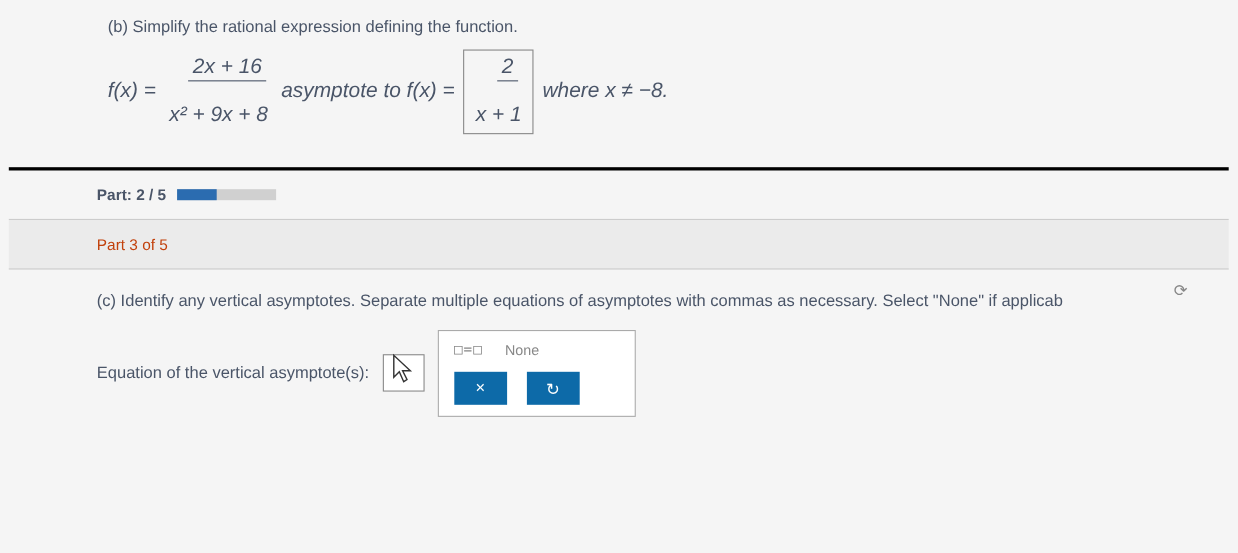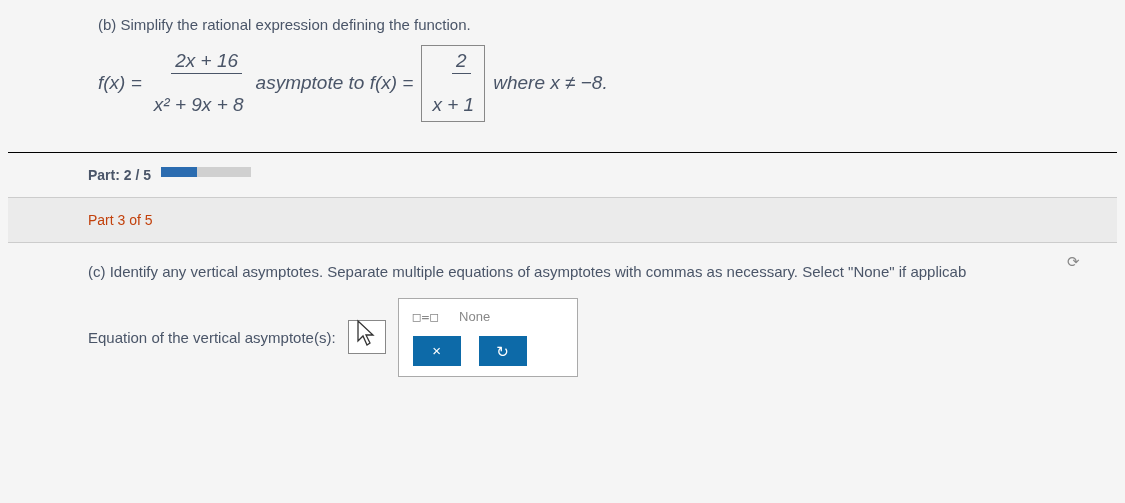--- a/index.html
+++ b/index.html
@@ -6,21 +6,21 @@
     body {
       font-family: Arial, sans-serif;
       background: #f5f5f5;
       padding: 8px;
       width: 1125px;
       color: #4a5568;
       font-size: 15px;
     }
     .section-b {
       padding: 8px 20px 30px 90px;
-      border-bottom: 1px solid #000000;
+      border-bottom: 3px solid #000000;
     }
     .prompt-b { margin-bottom: 12px; }
     .math-line {
       display: flex;
       align-items: center;
       gap: 8px;
       font-style: italic;
       font-family: Liberation Sans, sans-serif;
       font-size: 19px;
     }
@@ -33,21 +33,21 @@
     }
     .frac .num { border-bottom: 1px solid #4a5568; padding: 0 4px; margin-left: 16px; }
     .frac .den { padding: 0 4px; margin-top: 20px; }
     .answer-box {
       border: 1px solid #888;
       padding: 4px 6px;
       display: inline-flex;
     }
     .part-bar {
       display: flex;
-      align-items: flex-start;
+      align-items: center;
       gap: 10px;
       padding: 14px 20px 14px 80px;
       border-bottom: 1px solid #ccc;
       font-weight: bold;
       font-size: 14px;
     }
     .progress-track {
       width: 90px; height: 10px; background: #d0d0d0;
       position: relative;
     }

